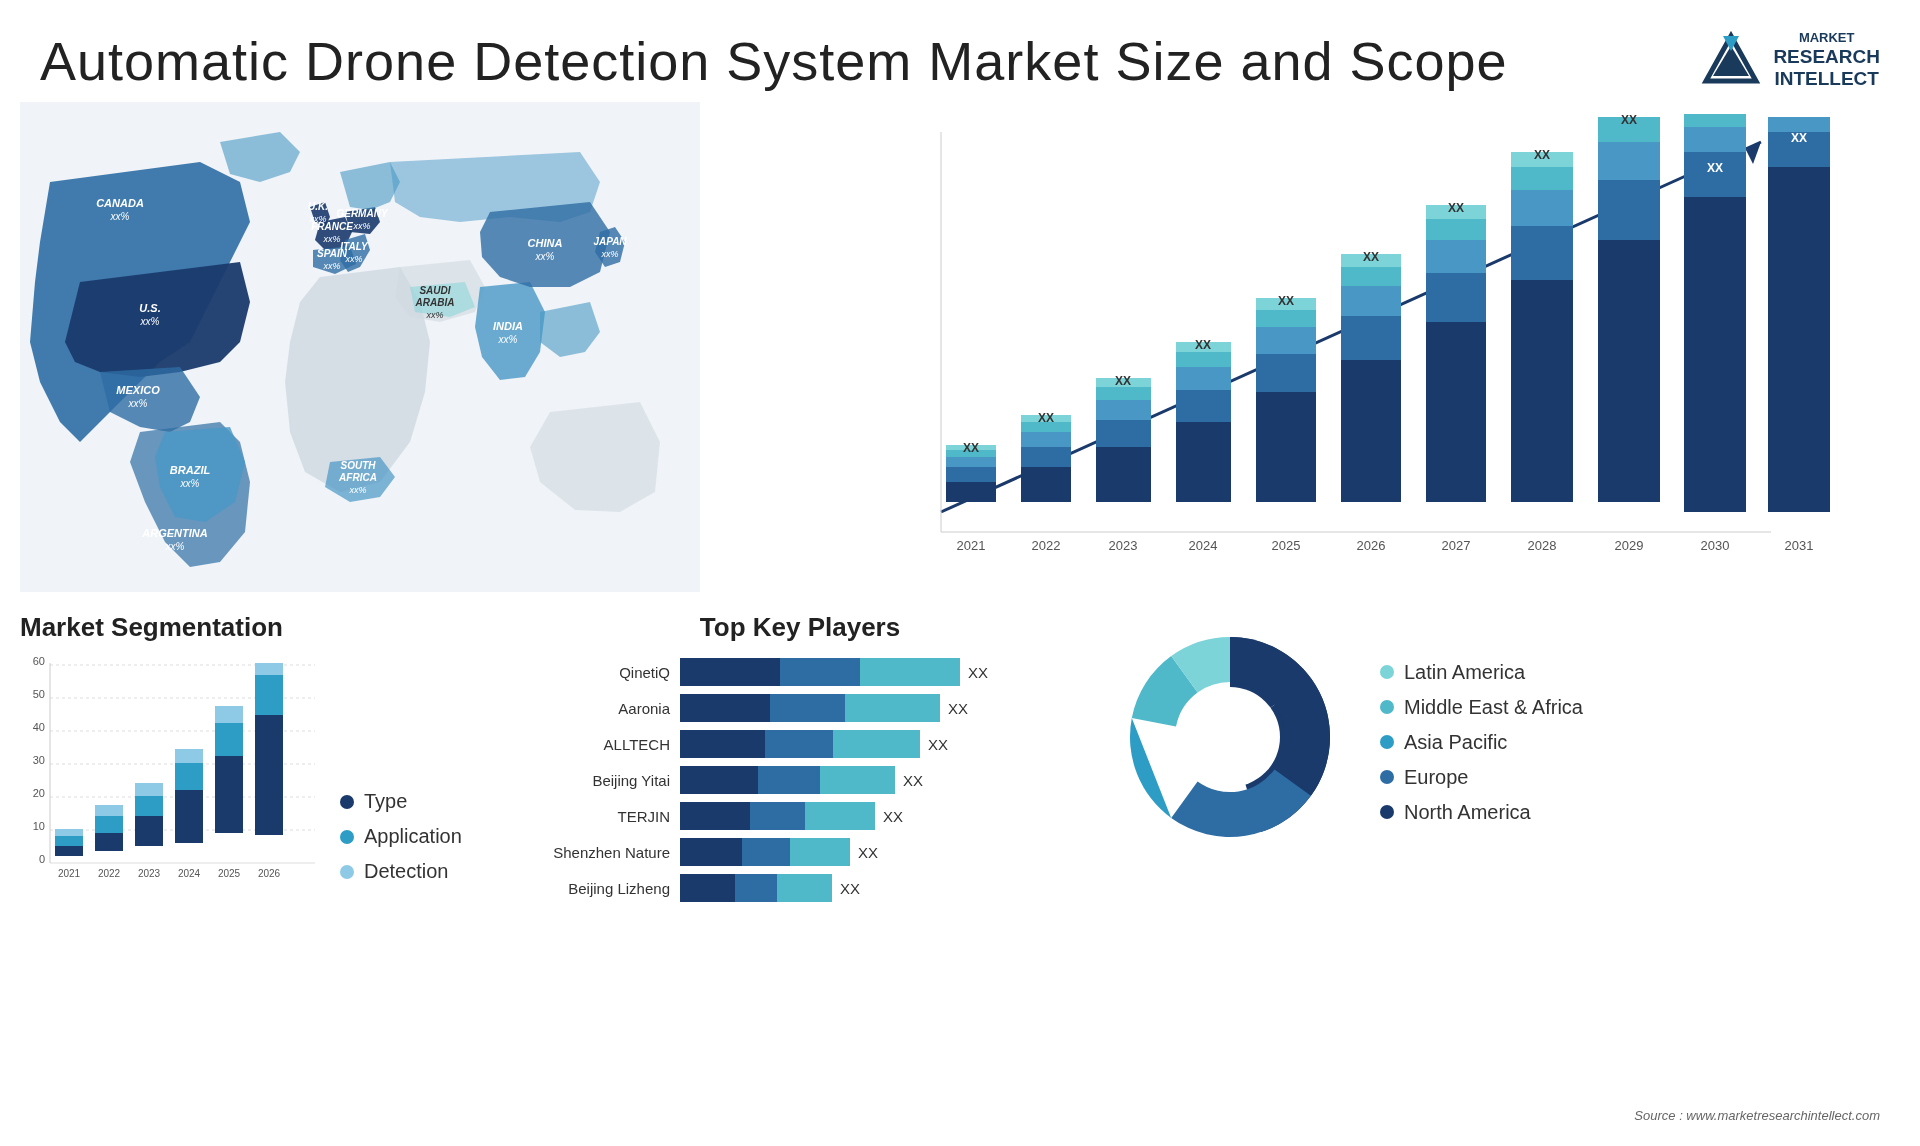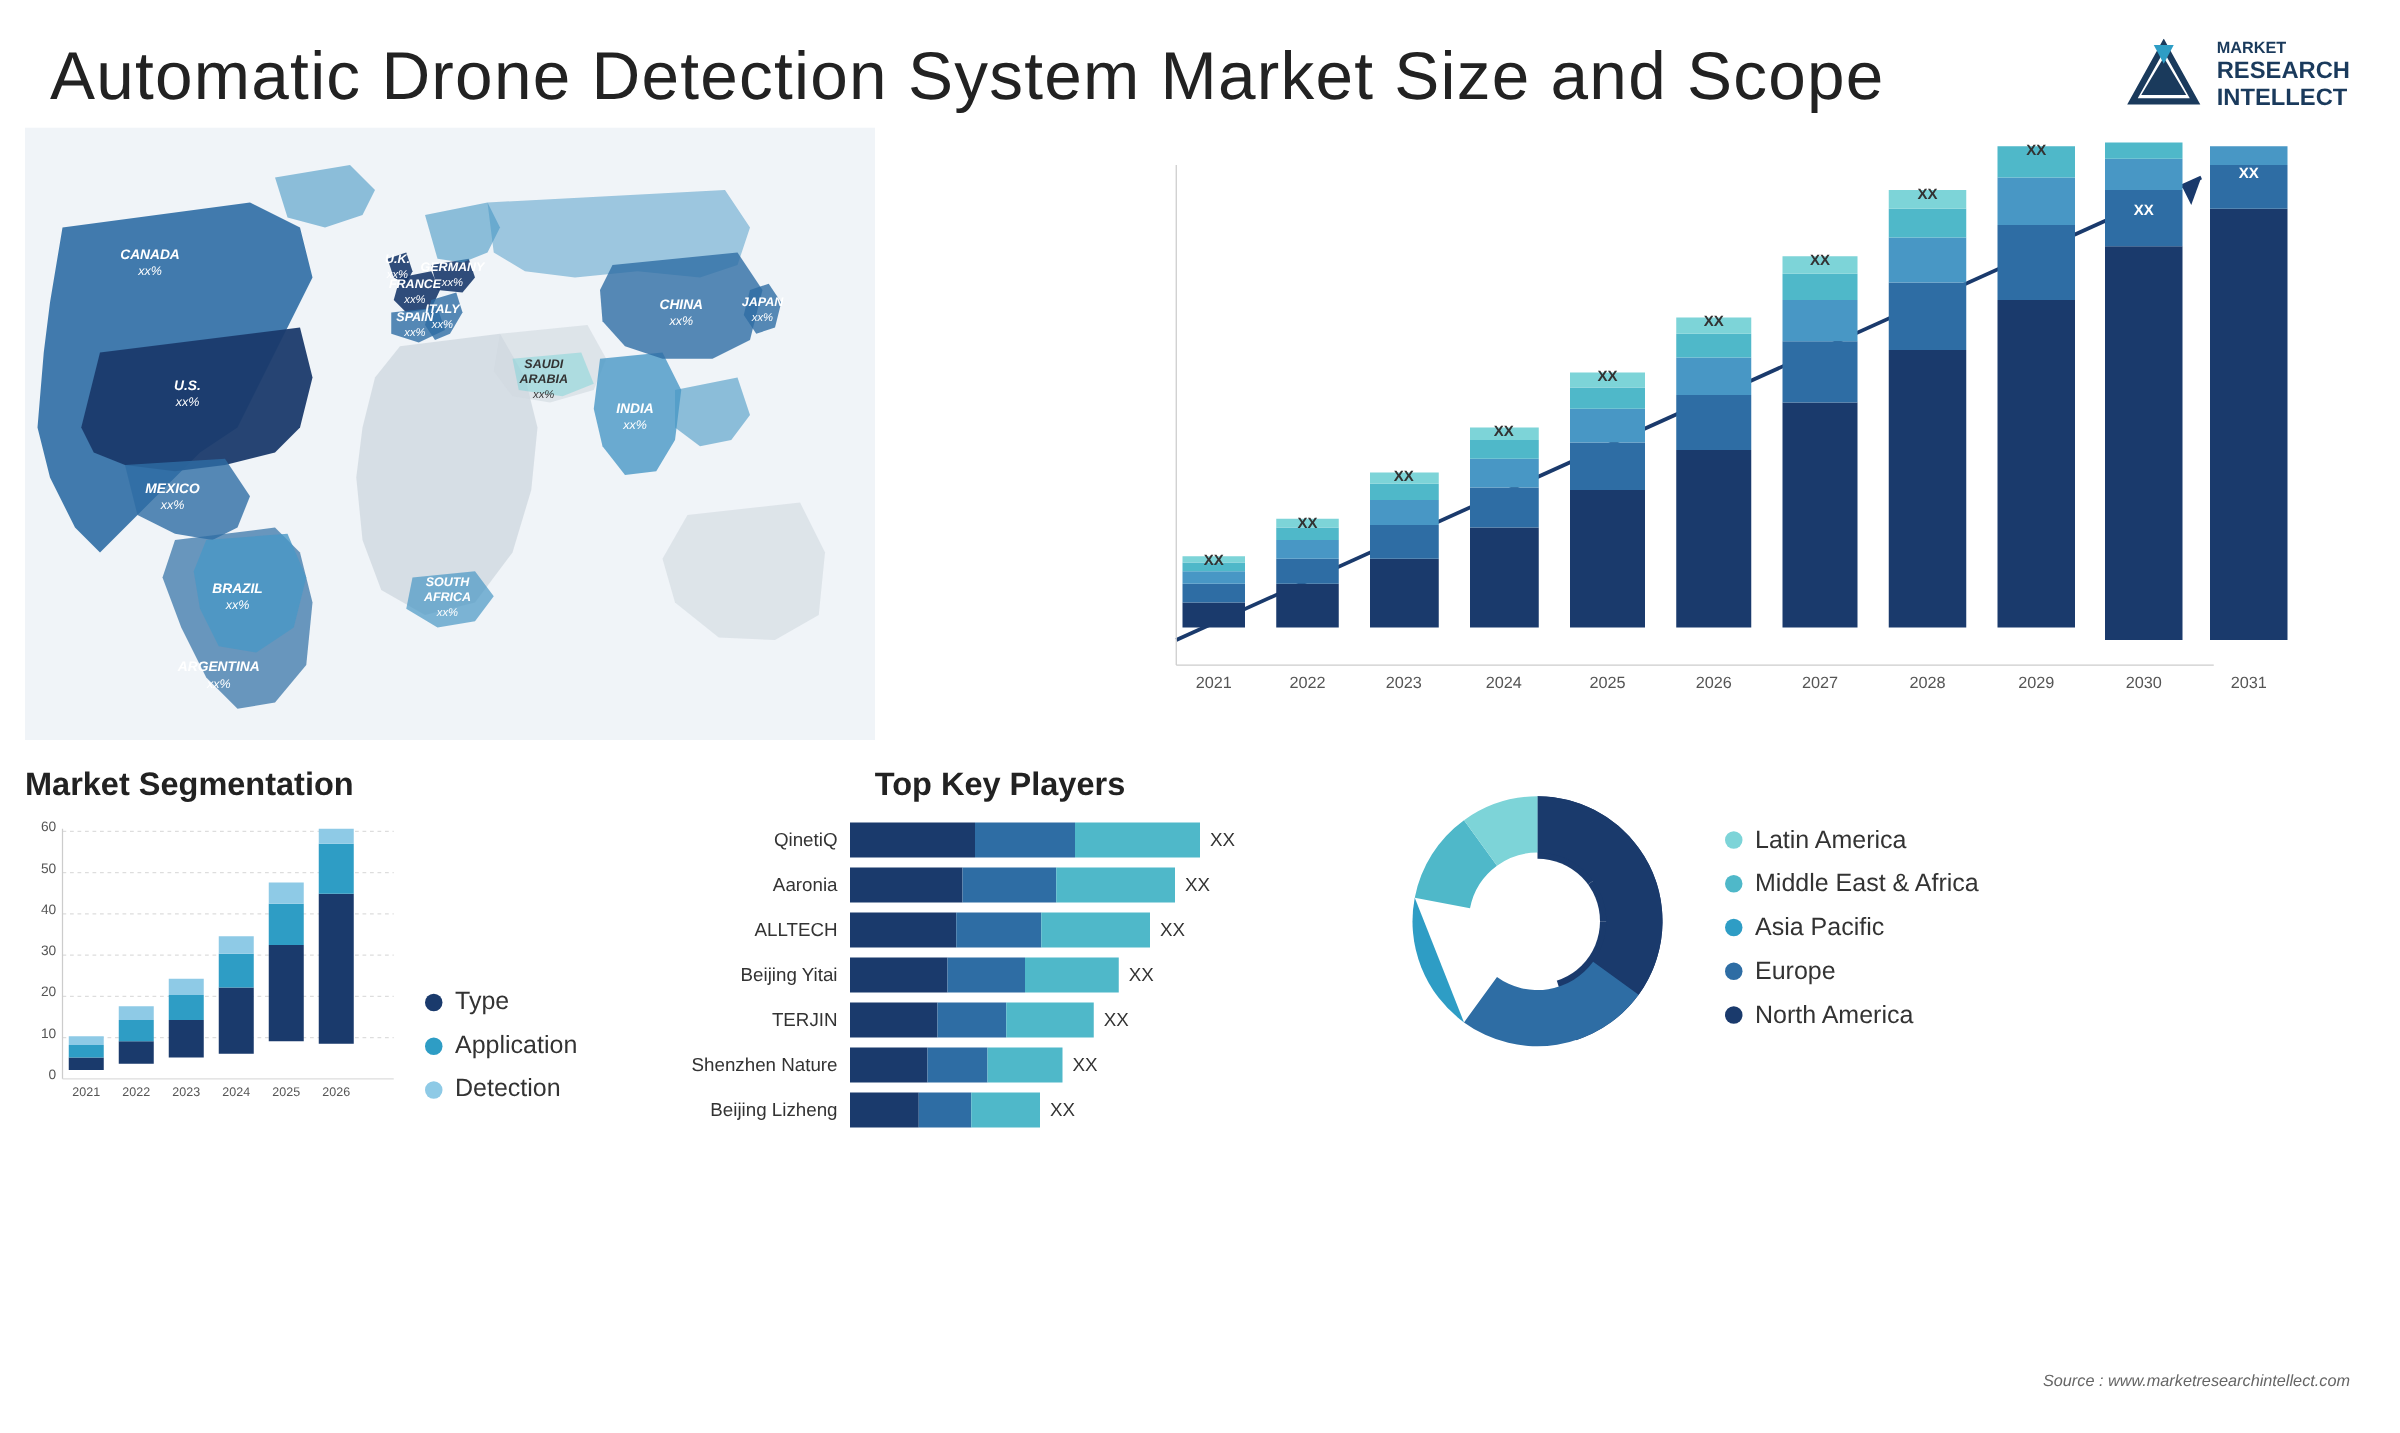--- a/index.html
+++ b/index.html
@@ -28,21 +28,21 @@
     .logo-area {
       display: flex;
       align-items: center;
       gap: 12px;
     }
     .logo-icon {
       width: 60px;
       height: 60px;
     }
     .logo-text {
-      text-align: left;
+      text-align: center;
       line-height: 1.2;
     }
     .logo-text .market { font-size: 13px; font-weight: 700; color: #1a3a5c; }
     .logo-text .research { font-size: 19px; font-weight: 700; color: #1a3a5c; }
     .logo-text .intellect { font-size: 19px; font-weight: 700; color: #1a3a5c; }
 
     
     .content {
       display: flex;
       padding: 0 20px;
@@ -599,17 +599,17 @@
           <div class="legend-dot" style="background:#2e6da4;"></div>
           <span>Europe</span>
         </div>
         <div class="legend-item">
           <div class="legend-dot" style="background:#1a3a6c;"></div>
           <span>North America</span>
         </div>
       </div>
     </div>
 
-    <div style="position:absolute; bottom:32px; right:40px;">
+    <div style="position:absolute; bottom:22px; right:40px;">
       <span style="font-size:13px; color:#666; font-style:italic;">Source : www.marketresearchintellect.com</span>
     </div>
   </div>
 </div>
 
 </body></html>

